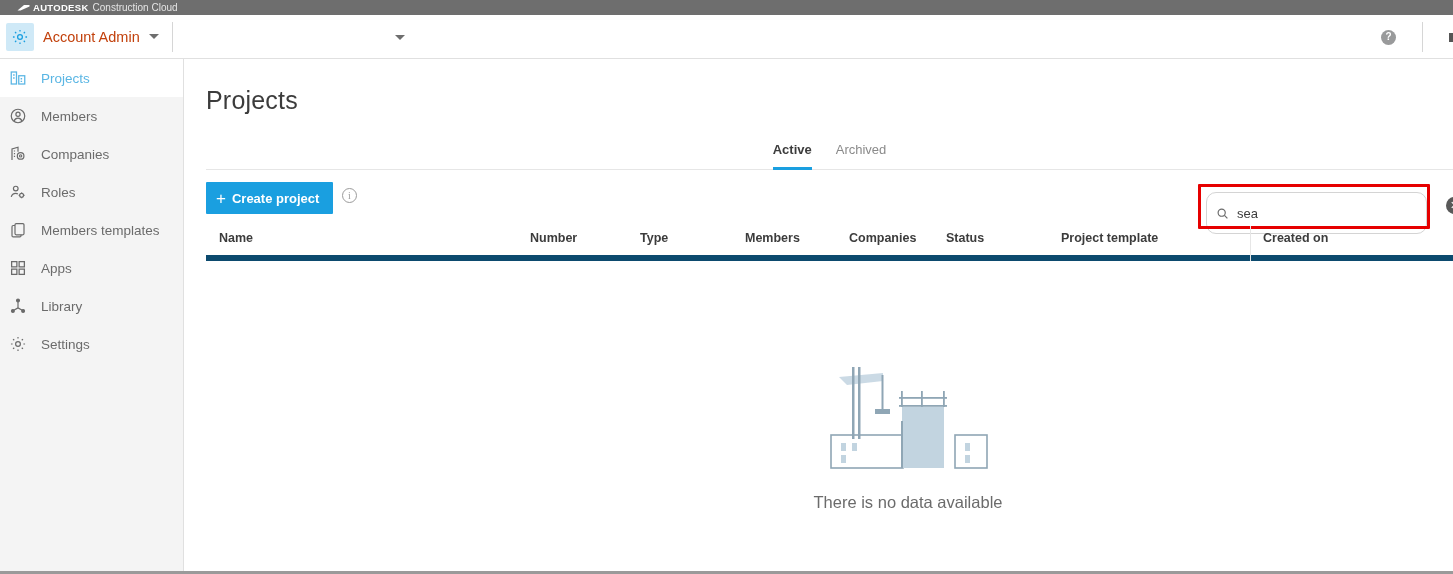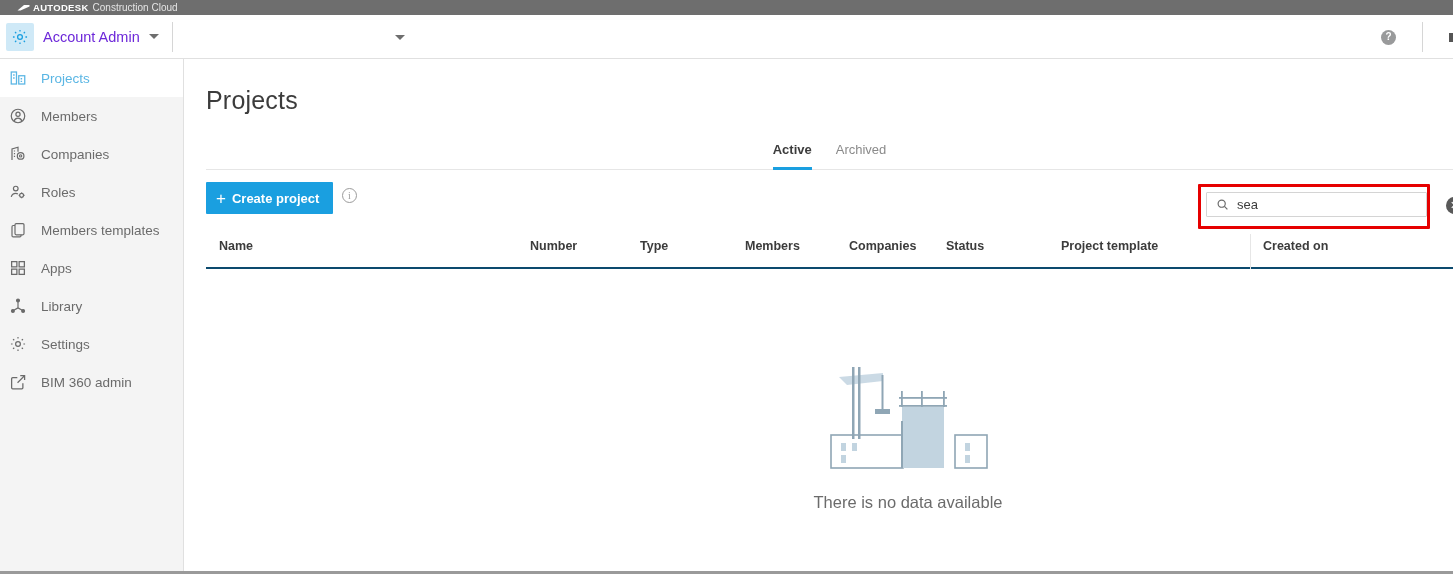--- a/index.html
+++ b/index.html
@@ -33,21 +33,21 @@
     display: flex; align-items: center;
   }
   .acct {
     display: flex; align-items: center; gap: 9px; padding-left: 6px; height: 44px;
   }
   .gear-chip {
     width: 28px; height: 28px; background: #cfe9f7; border-radius: 2px;
     display: flex; align-items: center; justify-content: center;
   }
   .acct-label {
-    font-size: 14.5px; color: #6d28d9; font-weight: 500; white-space: nowrap;
+    font-size: 14.5px; color: #c2410c; font-weight: 500; white-space: nowrap;
   }
   .caret { width: 0; height: 0; border-left: 5px solid transparent;
            border-right: 5px solid transparent; border-top: 5px solid #6e6e6e; }
   .vdiv { width: 1px; height: 30px; background: #d6d6d6; margin-left: 13px; }
 
   .projsel {
     position: absolute; left: 198px; top: 0; width: 215px; height: 44px;
     display: flex; align-items: center; justify-content: flex-end; padding-right: 8px;
   }
   .projsel-text { font-size: 13px; color: #666; flex: 1; }
@@ -107,43 +107,43 @@
   .plus { font-size: 17px; font-weight: 300; line-height: 1; }
   .info-icon {
     position: absolute; left: 136px; top: 6px; width: 15px; height: 15px;
     border-radius: 50%; border: 1px solid #9b9b9b; color: #9b9b9b;
     font-size: 10px; display: flex; align-items: center; justify-content: center;
     font-family: "Liberation Serif", serif; cursor: pointer;
   }
 
   
   .search-wrap {
-    position: absolute; left: 1000px; top: 10px; width: 221px; height: 25px;
+    position: absolute; left: 1000px; top: 10px; width: 221px; height: 42px;
     border: 1px solid #d4d4d4; background: #fff; display: flex; align-items: center;
-    padding-left: 9px; gap: 8px; border-radius: 1px;
+    padding-left: 9px; gap: 8px; border-radius: 10px;
   }
   .search-wrap input {
     border: none; outline: none; font-size: 13px; color: #3c3c3c;
     font-family: inherit; width: 170px; background: transparent;
   }
   .red-highlight {
     position: absolute; left: 992px; top: 2px; width: 232px; height: 45px;
     border: 3px solid #e60000; pointer-events: none; border-radius: 1px;
   }
   .clear-btn {
     position: absolute; left: 1240px; top: 15px; width: 17px; height: 17px;
     border-radius: 50%; background: #595959; color: #fff; font-size: 11px;
     display: flex; align-items: center; justify-content: center; cursor: pointer;
     line-height: 1;
   }
 
   
   .thead {
-    position: absolute; left: 21px; top: 175px; width: 1247px; height: 35px;
-    border-bottom: 2px solid #0c4a6e;
+    position: absolute; left: 21px; top: 167px; width: 1247px; height: 35px;
+    border-bottom: 6px solid #0c4a6e;
   }
   .th {
     position: absolute; top: 5px; font-size: 12.5px; color: #3c3c3c; font-weight: bold;
     white-space: nowrap;
   }
   .col-divider {
     position: absolute; left: 1044px; top: 0; width: 1px; height: 35px; background: #e6e6e6;
   }
 
   
@@ -270,29 +270,20 @@
       </div>
       <div class="side-item">
         <span class="sico">
           <svg width="18" height="18" viewBox="0 0 24 24" fill="none" stroke="currentColor" stroke-width="1.6">
             <circle cx="12" cy="12" r="3.2"></circle>
             <path d="M12 2.6v2.2M12 19.2v2.2M2.6 12h2.2M19.2 12h2.2M5.4 5.4l1.6 1.6M17 17l1.6 1.6M18.6 5.4L17 7M7 17l-1.6 1.6"></path>
           </svg>
         </span>
         <span>Settings</span>
       </div>
-      <div class="side-item">
-        <span class="sico">
-          <svg width="18" height="18" viewBox="0 0 24 24" fill="none" stroke="currentColor" stroke-width="1.7">
-            <path d="M18.5 13.5v6.2a1.4 1.4 0 0 1-1.4 1.4H4.9a1.4 1.4 0 0 1-1.4-1.4V7.5a1.4 1.4 0 0 1 1.4-1.4h6.2"></path>
-            <path d="M15 3.5h5.8v5.8M20.8 3.5L11.4 12.9"></path>
-          </svg>
-        </span>
-        <span>BIM 360 admin</span>
-      </div>
     </nav>
 
   <main class="main">
 
     <h1 class="page-title">Projects</h1>
 
     <div class="tabs" id="tabs">
         <div class="tab selected">Active</div>
         <div class="tab">Archived</div>
       </div>

